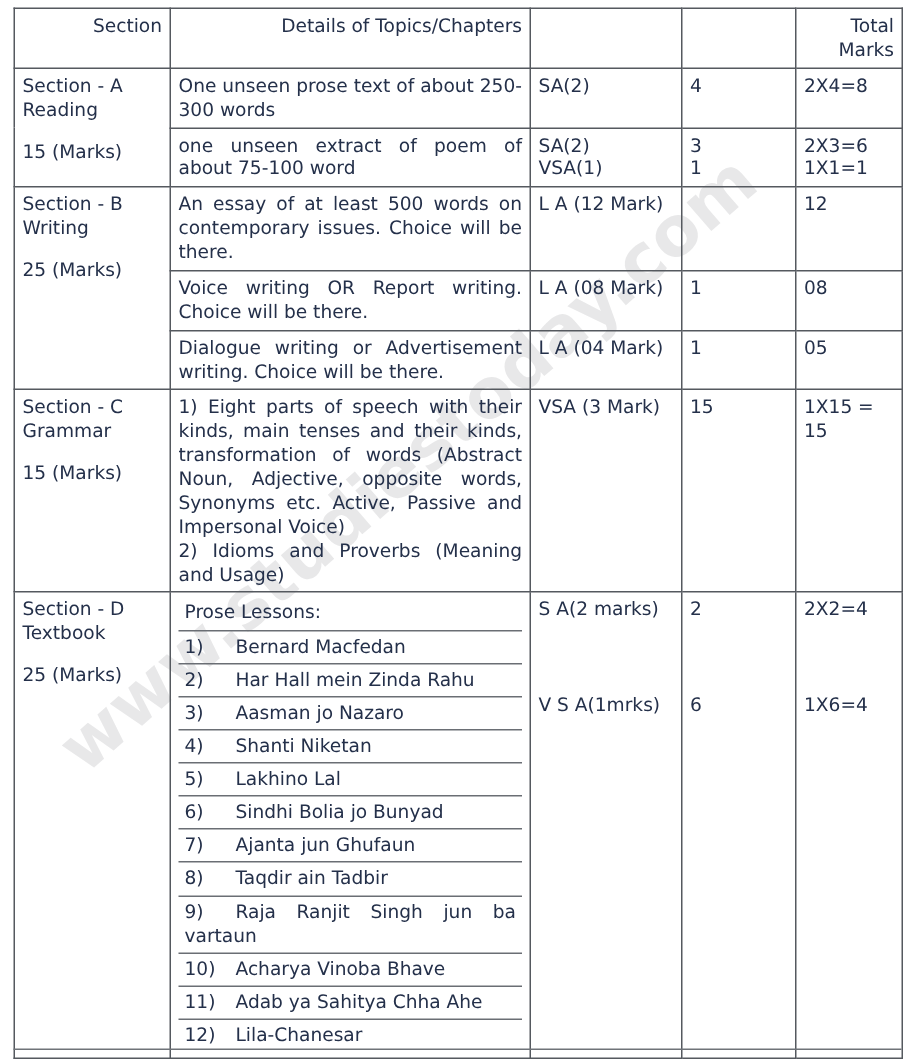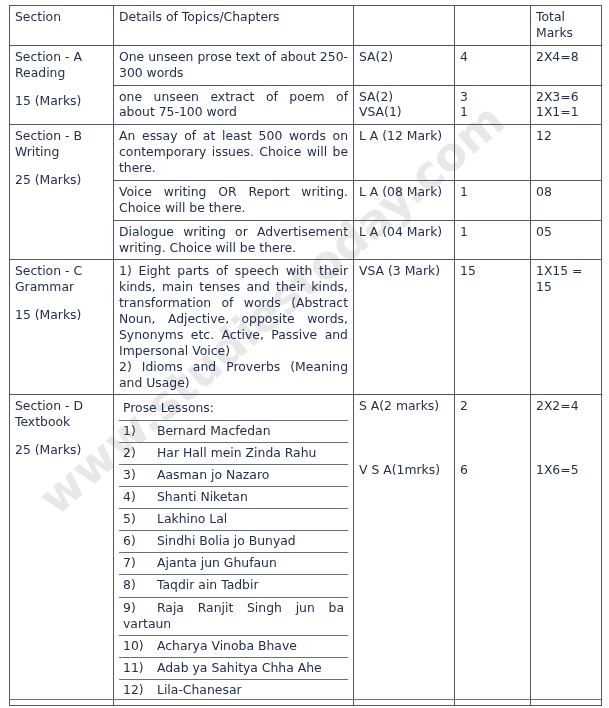--- a/index.html
+++ b/index.html
@@ -59,21 +59,21 @@
   col.c-section  { width: 104px; }
   col.c-details  { width: 240px; }
   col.c-type     { width: 101px; }
   col.c-qty      { width: 76px;  }
   col.c-total    { width: 71px;  }
 
   .cell-justify { text-align: justify; text-align-last: left; margin-top: 36px; }
   .sec-label { white-space: pre-line; }
   .sec-marks { margin-top: 12px; }
 
-  .hdr { padding-bottom: 18px; }
+  .hdr { padding-bottom: 18px; text-align: right; }
 
   
   .lessons-wrap { padding: 0; }
   table.lessons {
     border-collapse: collapse;
     width: 100%;
     table-layout: fixed;
   }
   table.lessons td {
     border: 1px solid #6a6e74;
@@ -275,21 +275,21 @@
         <td class="pad-cell">
           <span class="stack-top">S A(2 marks)</span>
           <span class="stack-gap">V S A(1mrks)</span>
         </td>
         <td class="pad-cell">
           <span class="stack-top">2</span>
           <span class="stack-gap">6</span>
         </td>
         <td class="pad-cell">
           <span class="stack-top">2X2=4</span>
-          <span class="stack-gap">1X6=5</span>
+          <span class="stack-gap">1X6=4</span>
         </td>
       </tr>
 
     </tbody>
   </table>
 </div>
 
 <div class="bottom-rule"></div>
 
 </body></html>

